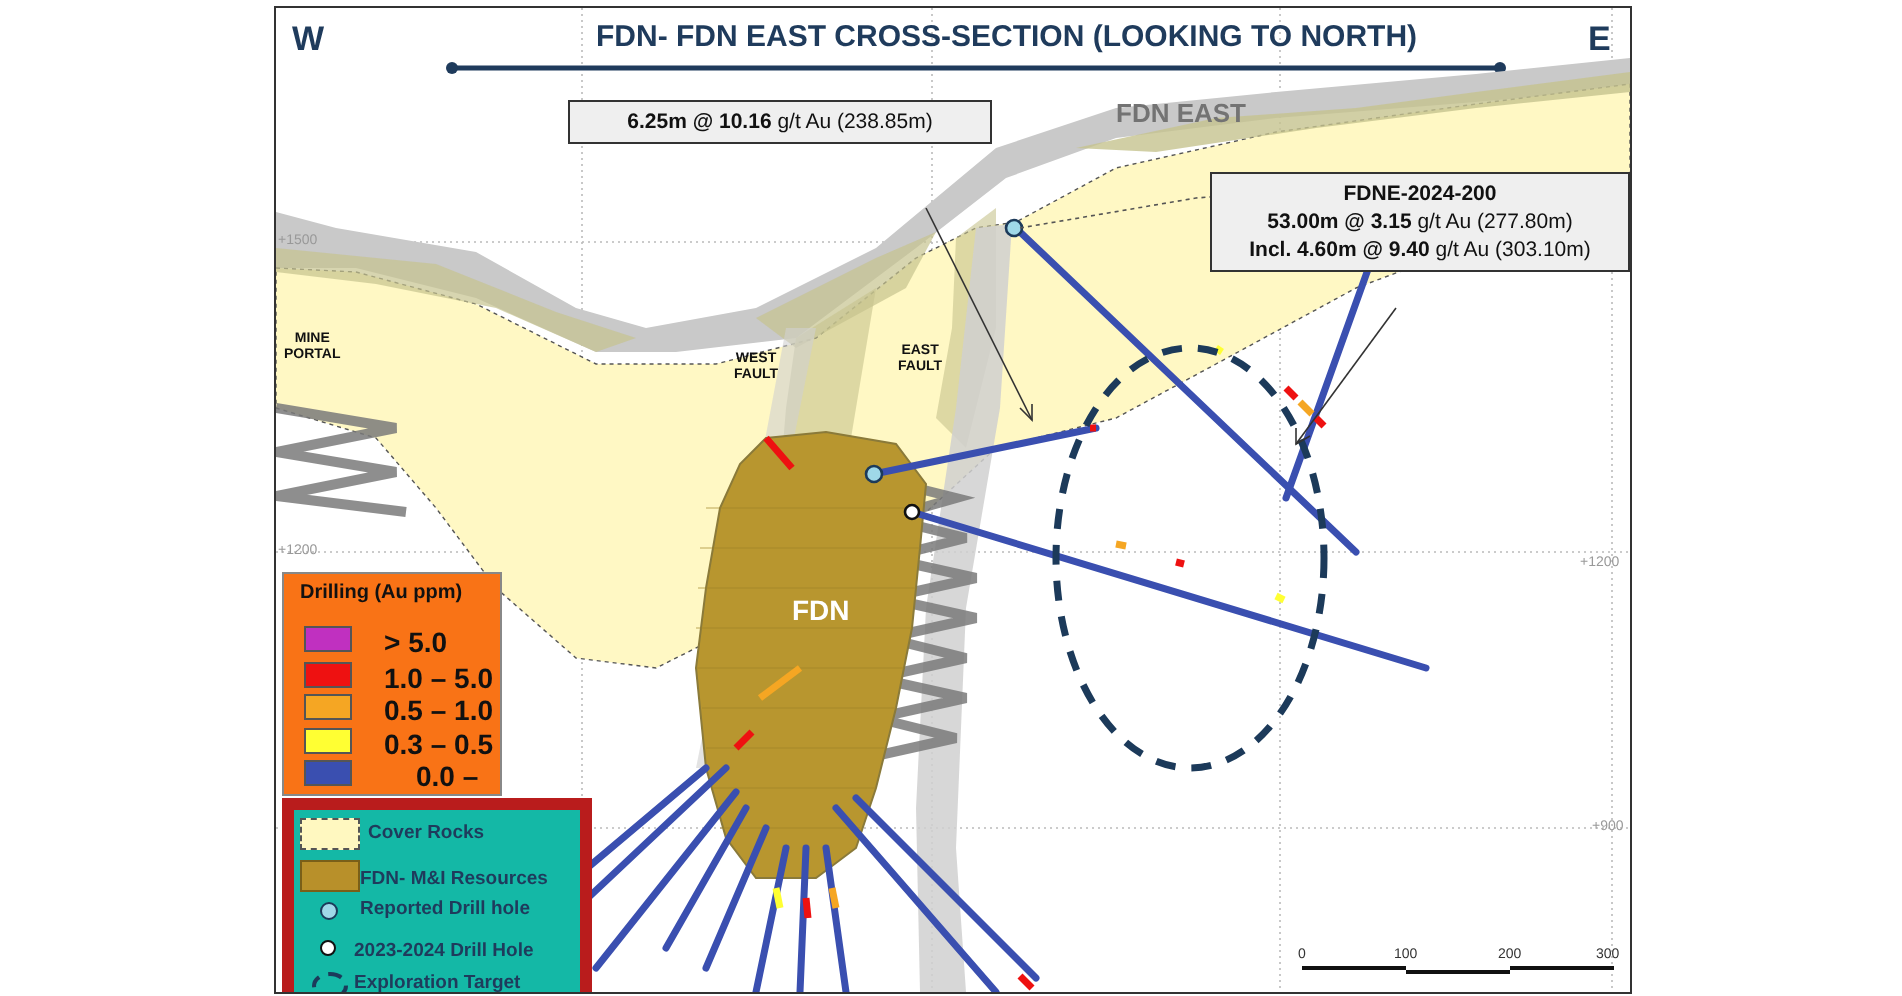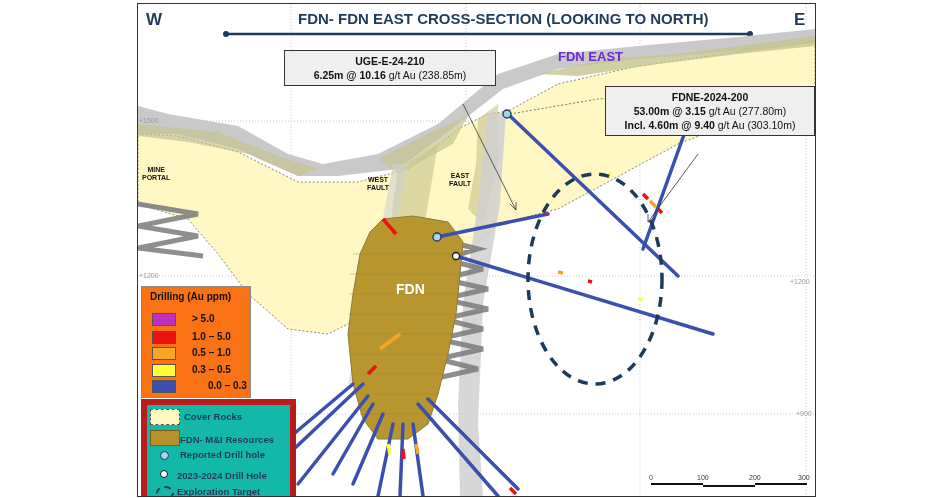--- a/index.html
+++ b/index.html
@@ -9,21 +9,21 @@
   .txt{position:absolute;white-space:nowrap;}
   .dir{font-weight:bold;font-size:17px;color:#1f3b5c;}
   .title{font-weight:bold;font-size:15px;color:#1f3b5c;left:160px;top:6px;width:360px;text-align:center;}
   .callout{position:absolute;background:#efefef;border:1.5px solid #333;font-family:"Liberation Sans",sans-serif;font-size:10.5px;color:#111;text-align:center;line-height:14px;padding:3px 6px;}
   .callout b{font-weight:bold;}
   .lbl-small{font-size:7px;font-weight:bold;color:#111;text-align:center;line-height:8px;}
   .elev{font-size:7px;color:#999;}
   .legend1{position:absolute;left:3px;top:282px;width:108px;height:110px;background:#f97316;border:1px solid #888;}
   .legend1 .hdr{position:absolute;left:8px;top:4px;font-size:10px;font-weight:bold;color:#111;}
   .sw{position:absolute;left:10px;width:22px;height:11px;border:1px solid #555;}
-  .swl{position:absolute;left:50px;font-size:10px;font-weight:bold;color:#111;}
+  .swl{position:absolute;left:50px;font-size:14px;font-weight:bold;color:#111;}
   .legend2{position:absolute;left:3px;top:395px;width:143px;height:96px;background:#14b8a6;border:6px solid #b91c1c;}
   .l2{position:absolute;font-size:9.5px;font-weight:bold;color:#1f3b5c;}
   .scale{position:absolute;font-size:7px;color:#333;}
 </style>
 </head>
 <body>
 
 <div class="frame">
 
   <svg class="map" width="677" height="492" viewBox="0 0 677 492">
@@ -128,42 +128,41 @@
       <line x1="513" y1="480" x2="565" y2="480" stroke="#111" stroke-width="2"></line>
       <line x1="565" y1="482" x2="617" y2="482" stroke="#111" stroke-width="2"></line>
       <line x1="617" y1="480" x2="669" y2="480" stroke="#111" stroke-width="2"></line>
     </g>
   </svg>
 
   <div class="txt dir" style="left:8px;top:6px;">W</div>
   <div class="txt dir" style="left:656px;top:6px;">E</div>
   <div class="txt title">FDN- FDN EAST CROSS-SECTION (LOOKING TO NORTH)</div>
 
-  <div class="txt" style="left:420px;top:45px;font-weight:bold;font-size:13px;color:#6d28d9;">FDN EAST</div>
-  <div class="txt" style="left:258px;top:277px;font-weight:bold;font-size:14px;color:#fff;">FDN</div>
+  <div class="txt" style="left:420px;top:45px;font-weight:bold;font-size:13px;color:#737373;">FDN EAST</div>
+  <div class="txt" style="left:258px;top:293px;font-weight:bold;font-size:14px;color:#fff;">FDN</div>
   <div class="txt lbl-small" style="left:4px;top:162px;">
     <div>MINE</div>
     <div>PORTAL</div>
   </div>
   <div class="txt lbl-small" style="left:229px;top:172px;">
     <div>WEST</div>
     <div>FAULT</div>
   </div>
   <div class="txt lbl-small" style="left:311px;top:168px;">
     <div>EAST</div>
     <div>FAULT</div>
   </div>
 
   <div class="txt elev" style="left:1px;top:113px;">+1500</div>
   <div class="txt elev" style="left:1px;top:268px;">+1200</div>
   <div class="txt elev" style="left:652px;top:274px;">+1200</div>
   <div class="txt elev" style="left:658px;top:406px;">+900</div>
 
   <div class="callout" style="left:146px;top:46px;width:198px;">
-    <div><b>UGE-E-24-210</b></div>
     <div><b>6.25m @ 10.16</b><span> g/t Au (238.85m)</span></div>
   </div>
 
   <div class="callout" style="left:467px;top:82px;width:196px;">
     <div><b>FDNE-2024-200</b></div>
     <div><b>53.00m @ 3.15</b><span> g/t Au (277.80m)</span></div>
     <div><b>Incl. 4.60m @ 9.40</b><span> g/t Au (303.10m)</span></div>
   </div>
 
   <div class="legend1">

